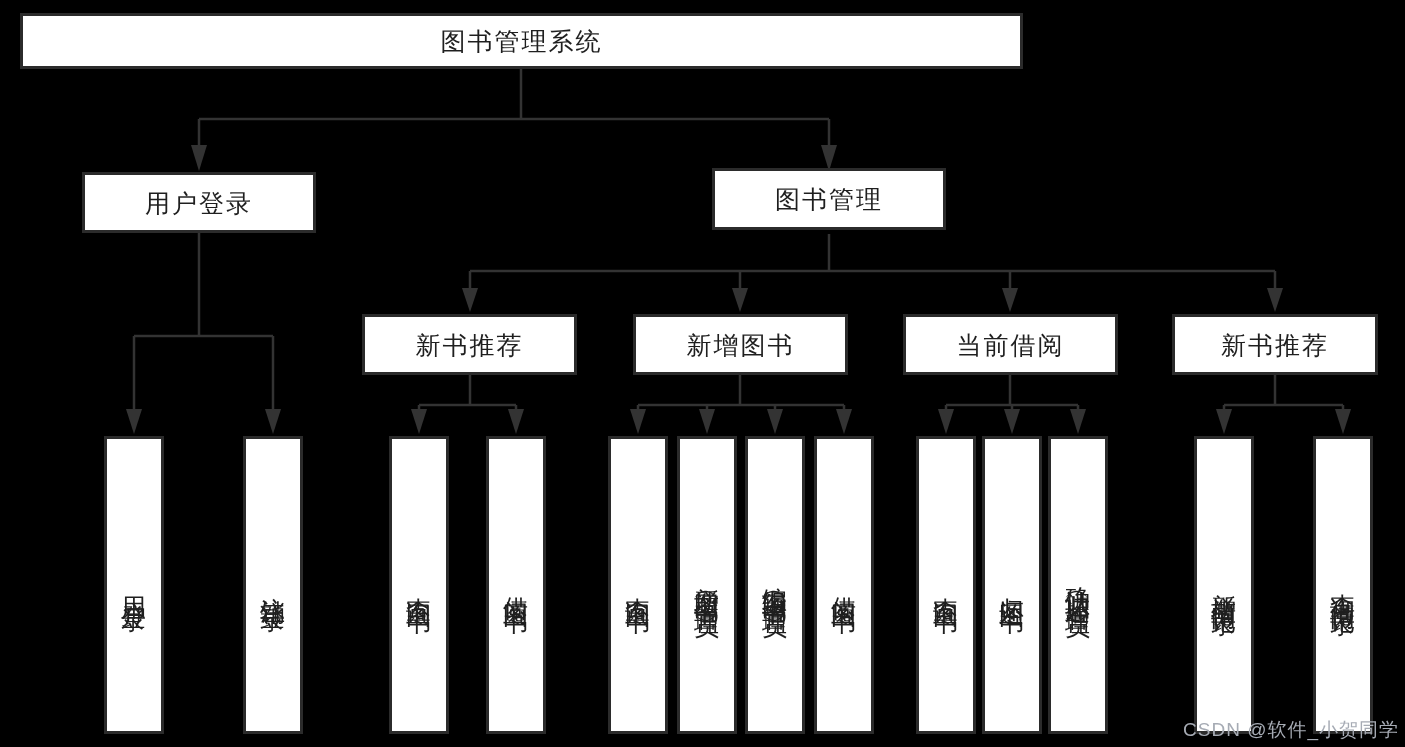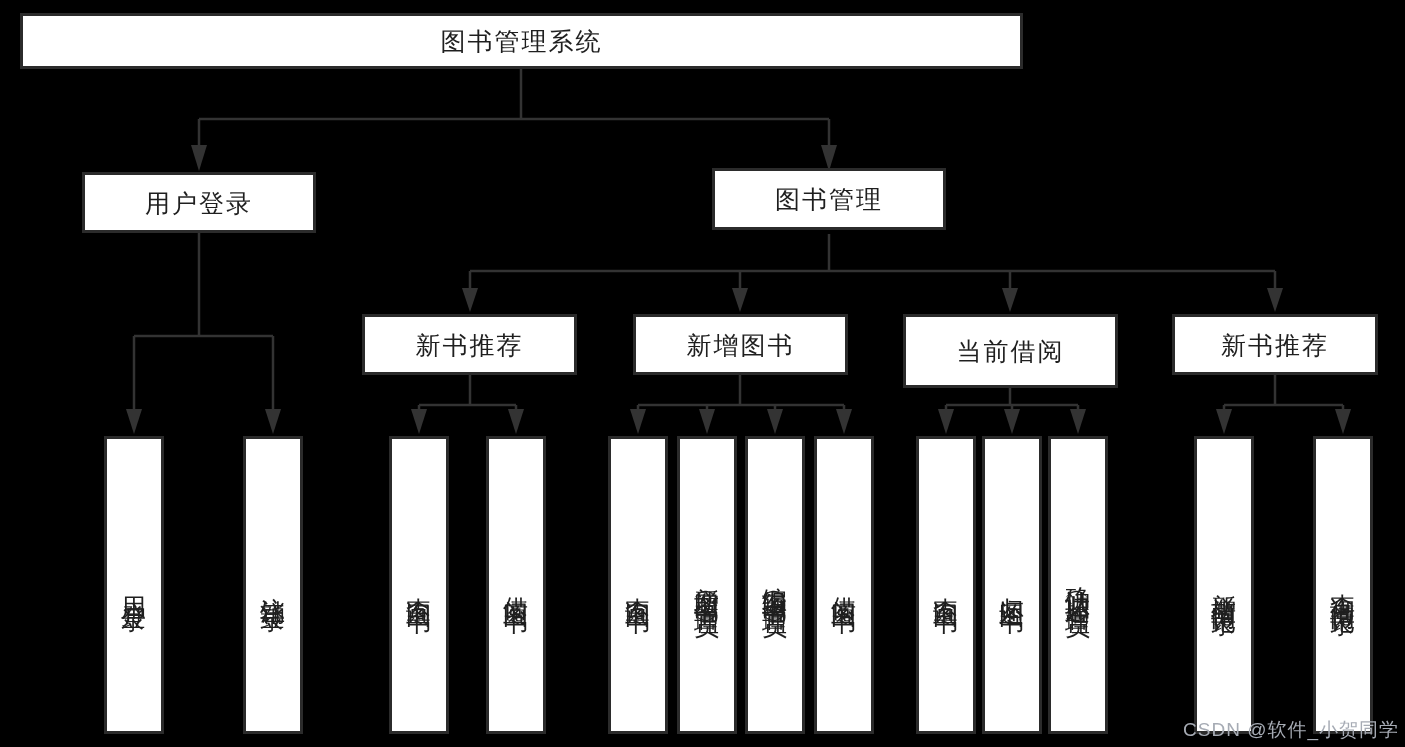--- a/index.html
+++ b/index.html
@@ -93,21 +93,21 @@
   <div class="box hbox" style="left:712px;top:168px;width:234px;height:62px">
     <span class="lbl">图书管理</span>
   </div>
 
   <div class="box hbox" style="left:362px;top:314px;width:215px;height:61px">
     <span class="lbl">新书推荐</span>
   </div>
   <div class="box hbox" style="left:633px;top:314px;width:215px;height:61px">
     <span class="lbl">新增图书</span>
   </div>
-  <div class="box hbox" style="left:903px;top:314px;width:215px;height:74px">
+  <div class="box hbox" style="left:903px;top:314px;width:215px;height:61px">
     <span class="lbl">当前借阅</span>
   </div>
   <div class="box hbox" style="left:1172px;top:314px;width:206px;height:61px">
     <span class="lbl">新书推荐</span>
   </div>
 
   <div class="box vbox" style="left:104px;top:436px;width:60px;height:298px">
     <span class="lbl">用户登录</span>
   </div>
   <div class="box vbox" style="left:243px;top:436px;width:60px;height:298px">

